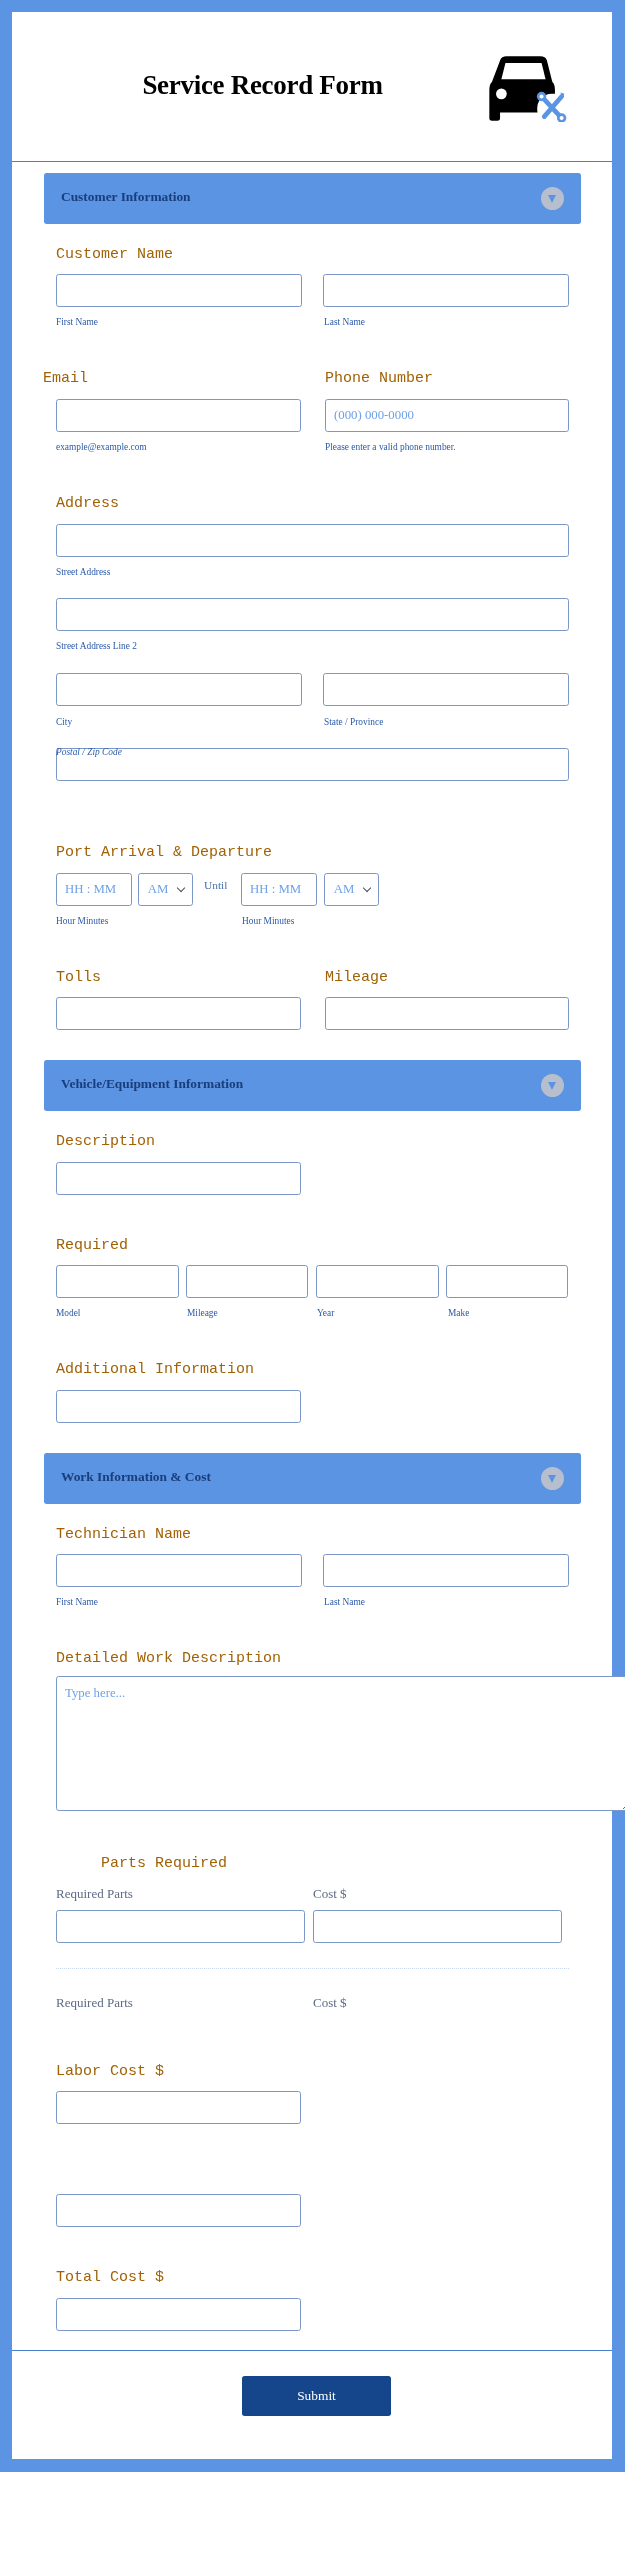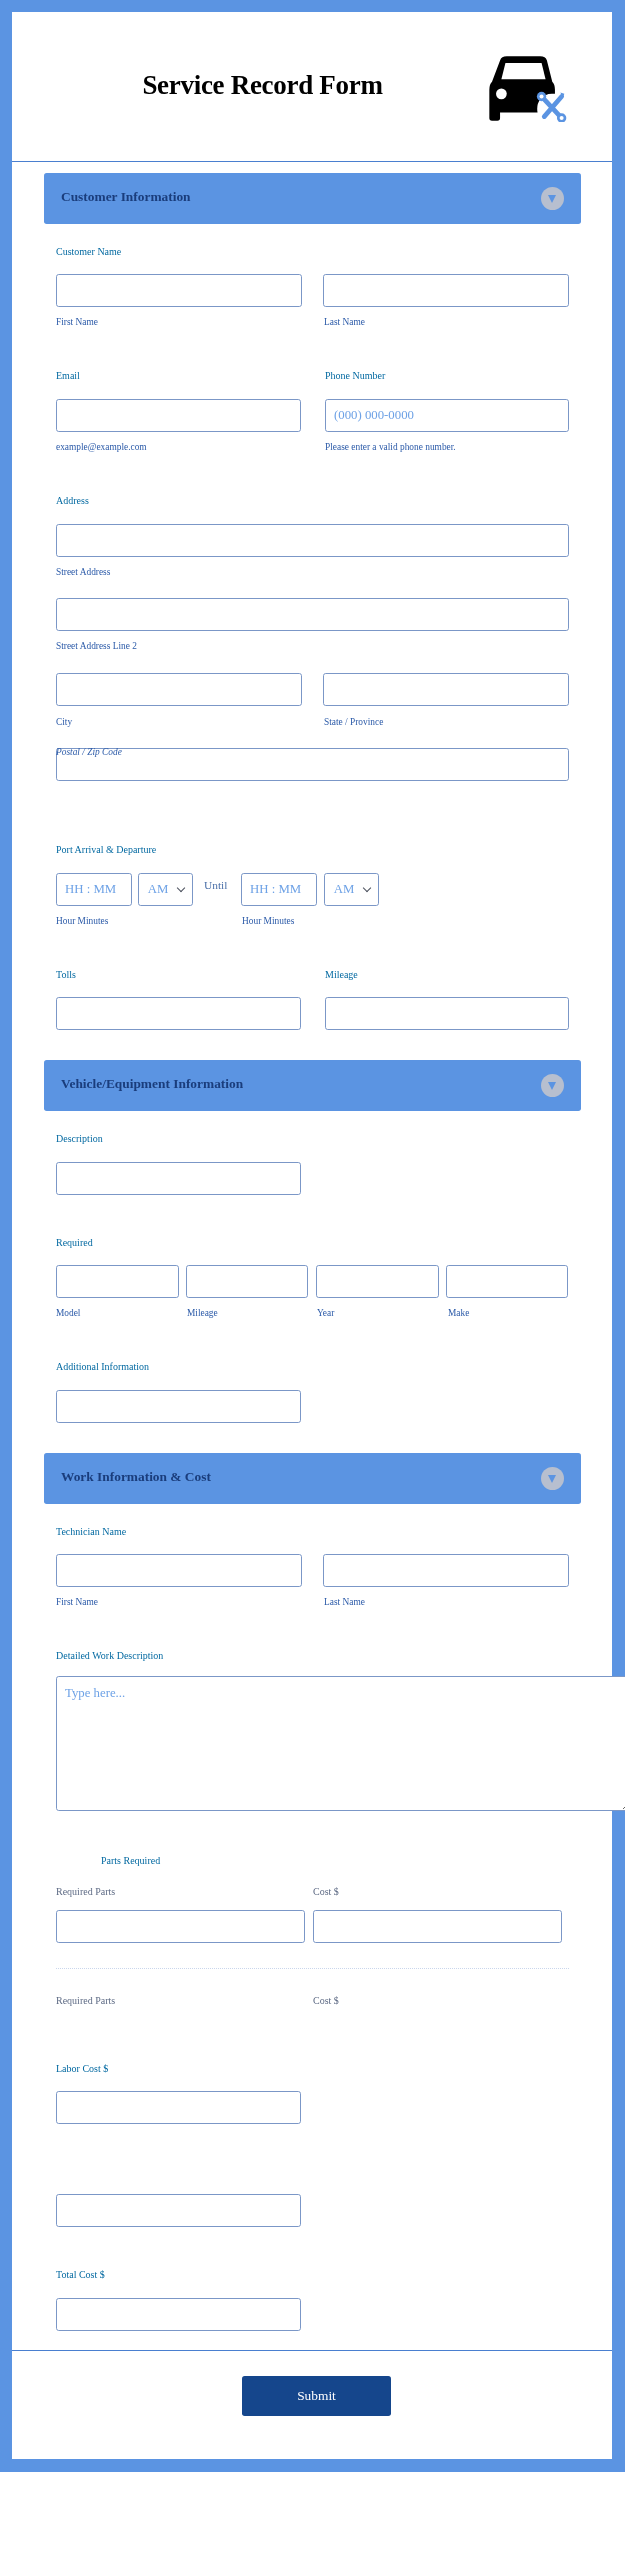--- a/index.html
+++ b/index.html
@@ -16,23 +16,23 @@
   .hdivider { position: absolute; left: 12px; width: 600px; height: 1.3px; background: #4a7fcf; }
 
   .section-header { position: absolute; left: 44px; width: 537px; height: 51px; background: #5b94e2; border-radius: 2.7px; }
   .section-header .title { position: absolute; left: 17px; top: 16px; font-family: "Liberation Serif", serif;
     font-weight: bold; font-size: 13.4px; color: #1a3d7c; }
   .section-header .toggle { position: absolute; right: 17px; top: 14px; width: 23px; height: 23px;
     border-radius: 50%; background: #b7bfcf; }
   .section-header .toggle::after { content: ""; position: absolute; left: 6.7px; top: 8px;
     border-left: 4.7px solid transparent; border-right: 4.7px solid transparent; border-top: 8px solid #5b94e2; }
 
-  .label { position: absolute; font-family: Liberation Serif, serif; font-size: 10px; color: #0369a1; }
+  .label { position: absolute; font-family: Liberation Mono, monospace; font-size: 15px; color: #a16207; }
   .sublabel { position: absolute; font-family: "Liberation Serif", serif; font-size: 9.4px; color: #2b5aa8; }
-  .grey-label { position: absolute; font-family: "Liberation Serif", serif; font-size: 10px; color: #5e6b85; }
+  .grey-label { position: absolute; font-family: "Liberation Serif", serif; font-size: 13px; color: #5e6b85; }
 
   .input { position: absolute; height: 33px; border: 1px solid #7b97c7; border-radius: 2.7px; background: #fff;
     font-family: "Liberation Serif", serif; font-size: 12.8px; color: #5b94e2; padding: 0 8px; outline: none; }
   .input::placeholder { color: #6ea2e6; }
   textarea.input { height: 135px; padding: 9.4px 8px; resize: vertical; }
 
   .select { position: absolute; height: 33px; border: 1px solid #7b97c7; border-radius: 2.7px; background: #fff; }
   .select .val { position: absolute; left: 8.7px; top: 8px; font-family: "Liberation Serif", serif; font-size: 12.8px; color: #6ea2e6; }
   .select .chev { position: absolute; right: 8px; top: 11.4px; width: 6px; height: 6px;
     border-right: 1.7px solid #4a4f5c; border-bottom: 1.7px solid #4a4f5c; transform: rotate(45deg); }
@@ -72,21 +72,21 @@
   <span class="title">Customer Information</span>
   <span class="toggle"></span>
 </div>
 
 <span class="label" style="left:56px; top:246px;">Customer Name</span>
 <input class="input" style="left: 56px; top: 274px; width: 246px;">
 <input class="input" style="left: 323px; top: 274px; width: 246px;">
 <span class="sublabel" style="left:56px; top:317px;">First Name</span>
 <span class="sublabel" style="left:324px; top:317px;">Last Name</span>
 
-<span class="label" style="left:56px; top:370px;">Email</span>
+<span class="label" style="left:43px; top:370px;">Email</span>
 <span class="label" style="left:325px; top:370px;">Phone Number</span>
 <input class="input" style="left: 56px; top: 399px; width: 245px;">
 <input class="input" style="left: 325px; top: 399px; width: 244px;" placeholder="(000) 000-0000">
 <span class="sublabel" style="left:56px; top:442px;">example@example.com</span>
 <span class="sublabel" style="left:325px; top:442px;">Please enter a valid phone number.</span>
 
 <span class="label" style="left:56px; top:495px;">Address</span>
 <input class="input" style="left: 56px; top: 524px; width: 513px;">
 <span class="sublabel" style="left:56px; top:567px;">Street Address</span>
 <input class="input" style="left: 56px; top: 598px; width: 513px;">

